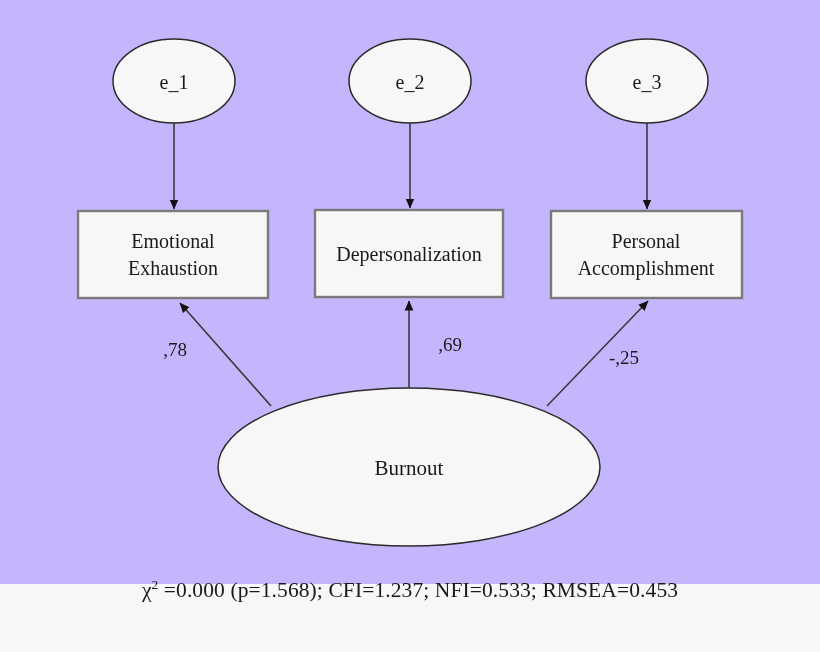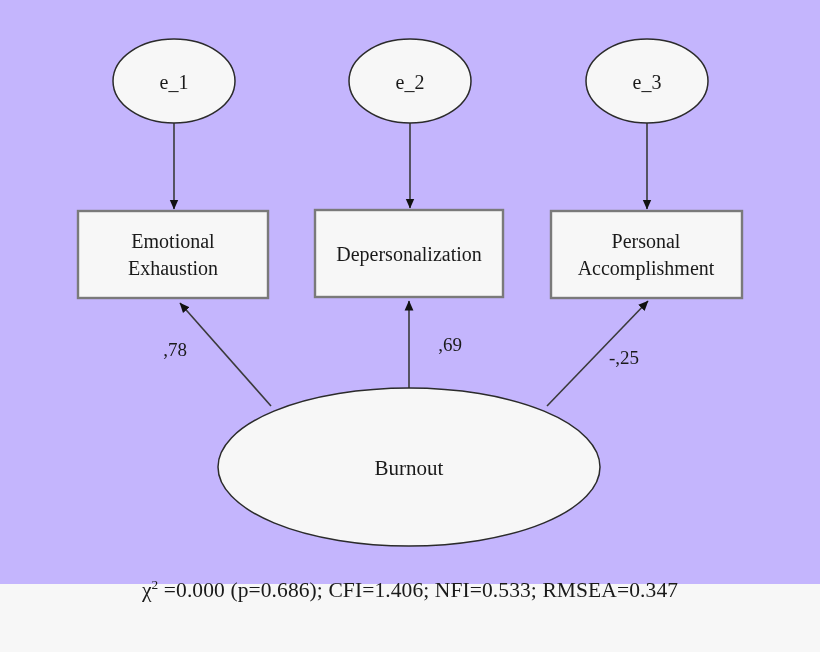--- a/index.html
+++ b/index.html
@@ -123,16 +123,16 @@
     </g>
 
     <g>
       <text class="path-coef" x="175" y="356">,78</text>
       <text class="path-coef" x="450" y="351">,69</text>
       <text class="path-coef" x="624" y="364">-,25</text>
     </g>
   </svg>
 
   <div class="fitline">
-    <span class="chi">χ</span><sup>2</sup><span> =0.000 (p=0.686); </span><span>CFI=1.406; </span><span>NFI=0.533; </span><span>RMSEA=0.347</span>
+    <span class="chi">χ</span><sup>2</sup><span> =0.000 (p=1.568); </span><span>CFI=1.237; </span><span>NFI=0.533; </span><span>RMSEA=0.453</span>
   </div>
 
 </div>
 
 </body></html>

